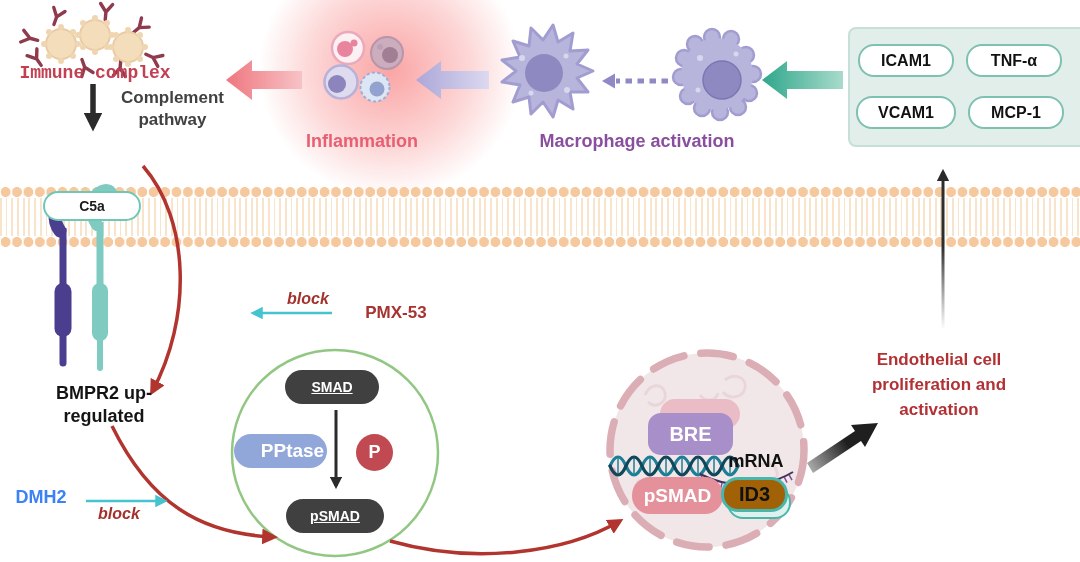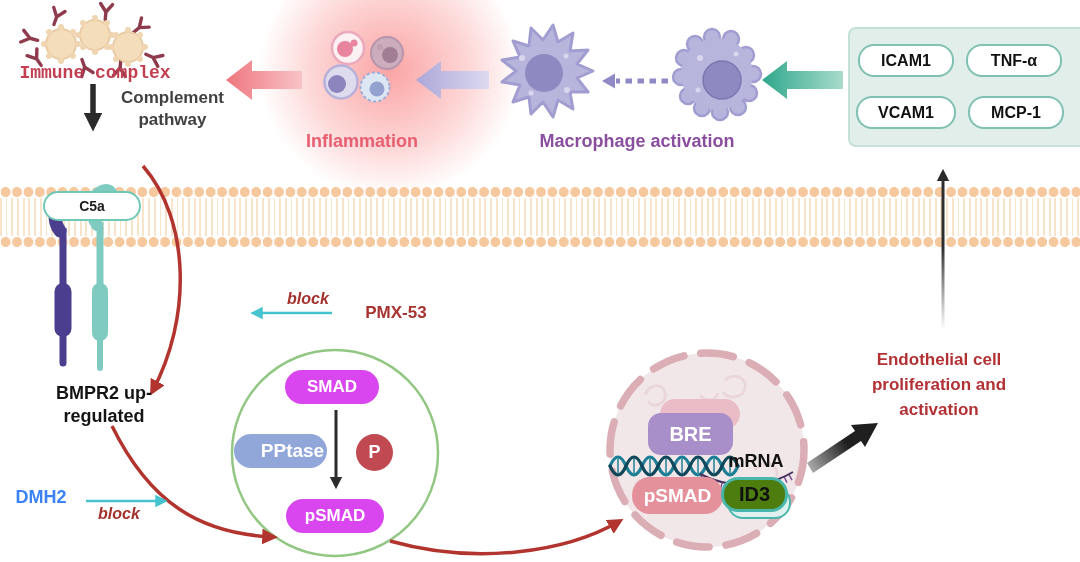--- a/index.html
+++ b/index.html
@@ -8,29 +8,29 @@
   .glow{position:absolute;left:215px;top:-100px;width:350px;height:340px;border-radius:50%;
         background:radial-gradient(closest-side,rgba(247,90,90,.55) 0%,rgba(248,120,120,.30) 45%,rgba(255,255,255,0) 75%);}
   
   .membrane{position:absolute;left:0;top:186px;width:1080px;height:62px;}
   .mem-heads{height:12px;background-image:radial-gradient(circle at 5.6px 6px,#f6c89e 4.7px,rgba(0,0,0,0) 5.2px);background-size:11.4px 12px;}
   .mem-tails{height:38px;background-image:repeating-linear-gradient(90deg,#f8e3cb 0 1.8px,rgba(0,0,0,0) 1.8px 5.7px);}
   svg.art{position:absolute;left:0;top:0;}
   
   .box{position:absolute;display:flex;align-items:center;justify-content:center;font-weight:700;box-sizing:border-box;}
   .c5a{left:43px;top:143px;width:98px;height:30px;background:#fff;border:2.5px solid #6fc7b6;border-radius:16px;font-size:14px;color:#1c1c1c;margin-top:48px;}
-  .pill-pink{background:#d946ef;color:#fff;border-radius:17px;font-size:17px;}
+  .pill-pink{background:#404040;color:#fff;border-radius:17px;font-size:14px;text-decoration:underline;}
   .smad{left:285px;top:370px;width:94px;height:34px;}
   .psmad{left:286px;top:499px;width:98px;height:34px;}
   .pptase{left:234px;top:434px;width:93px;height:34px;background:#91a6d9;color:#fff;border-radius:17px;font-size:19px;padding-left:24px;}
   .pcirc{left:356px;top:434px;width:37px;height:37px;background:#c14a52;color:#fff;border-radius:50%;font-size:18px;}
   .bre{left:648px;top:413px;width:85px;height:42px;background:#a98fc9;color:#fff;border-radius:13px;font-size:20px;}
   .npsmad{left:632px;top:477px;width:91px;height:37px;background:#e5919b;color:#fff;border-radius:18px;font-size:19px;}
   .id3-back{left:727px;top:486px;width:64px;height:33px;background:#dff1ee;border:2px solid #49b6ac;border-radius:16px;}
-  .id3{left:721px;top:477px;width:67px;height:35px;background:#4d7c0f;border:3px solid #49b6ac;border-radius:17px;font-size:20px;color:#111;}
+  .id3{left:721px;top:477px;width:67px;height:35px;background:#a16207;border:3px solid #49b6ac;border-radius:17px;font-size:20px;color:#111;}
   .panel{position:absolute;left:848px;top:27px;width:243px;height:120px;background:#e1eeea;border:2px solid #c6e0d9;border-radius:8px;box-sizing:border-box;}
   .cpill{position:absolute;display:flex;align-items:center;justify-content:center;background:#fff;border:2.5px solid #7fc1b1;border-radius:16px;font-weight:700;font-size:16px;color:#111;box-sizing:border-box;}
   .cp1{left:8px;top:15px;width:96px;height:33px;}
   .cp2{left:116px;top:15px;width:96px;height:33px;}
   .cp3{left:6px;top:67px;width:100px;height:33px;}
   .cp4{left:118px;top:67px;width:96px;height:33px;}
 </style>
 </head>
 <body>
 

